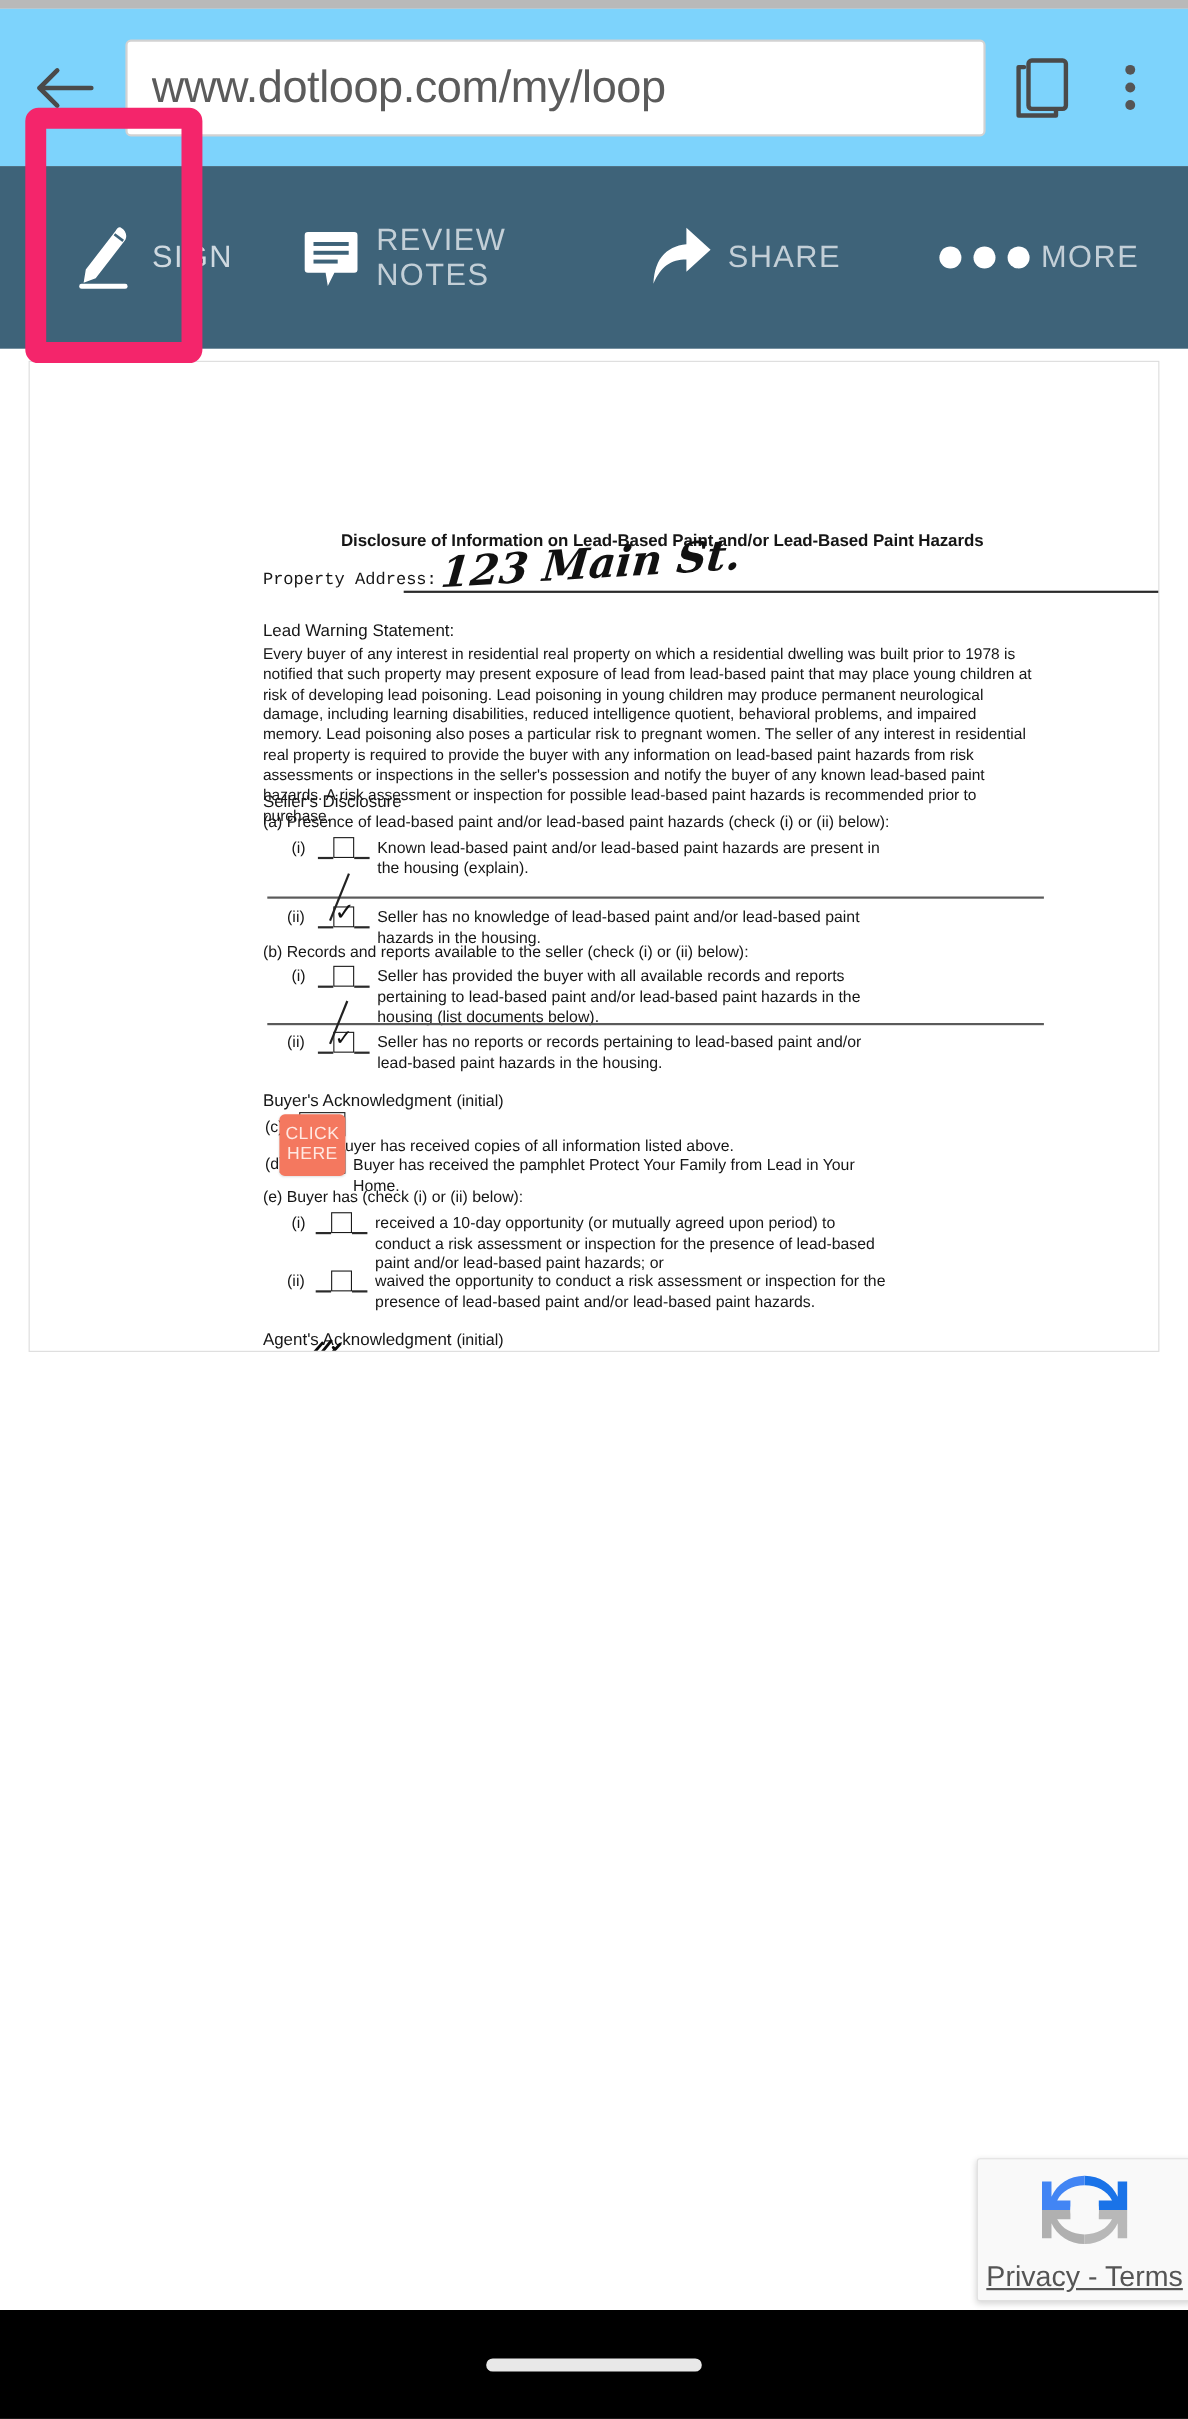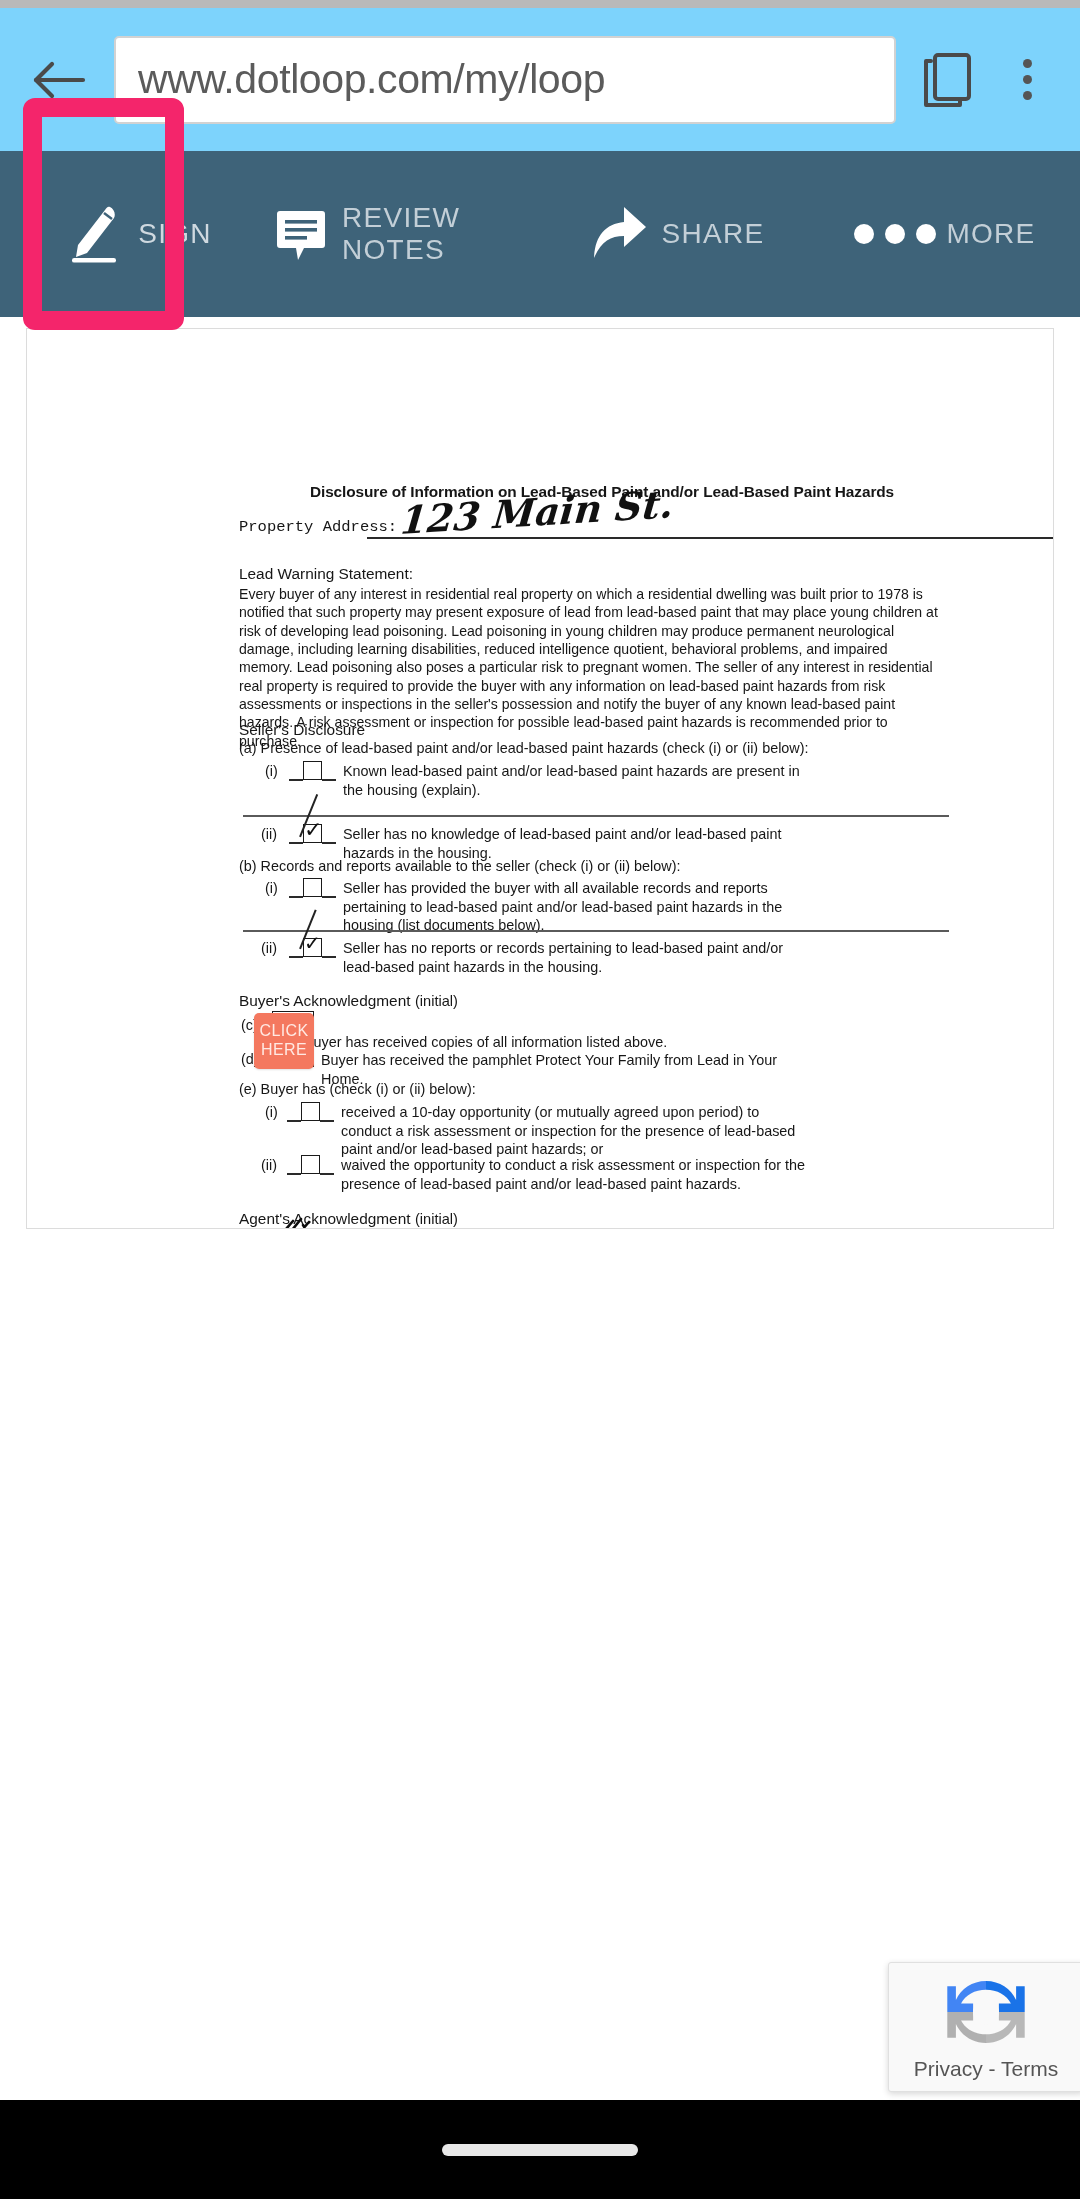--- a/index.html
+++ b/index.html
@@ -113,21 +113,21 @@
   .scribble { position:absolute; pointer-events:none; }
 
   
   .recaptcha {
     position:absolute; left:888px; top:1962px; width:196px; height:130px;
     background:#f9f9f9; border:1px solid #e0e0e0; border-radius:3px;
     box-shadow: 0 2px 6px rgba(0,0,0,.16);
     display:flex; flex-direction:column; align-items:center; justify-content:center; gap:2px;
   }
   .rc-logo { width:86px; height:86px; margin-top:-2px; }
-  .rc-links { font-size:21px; color:#555; white-space:nowrap; margin-bottom:2px; }
+  .rc-links { font-size:26px; color:#555; white-space:nowrap; margin-bottom:2px;text-decoration:underline; }
 
   
   .navbar {
     position:absolute; left:0; bottom:0; width:1080px; height:99px; background:#000;
     display:flex; align-items:center; justify-content:center;
   }
   .nav-pill { width:196px; height:12px; border-radius:6px; background:#e8e8e8; }
 </style>
 </head>
 <body>

